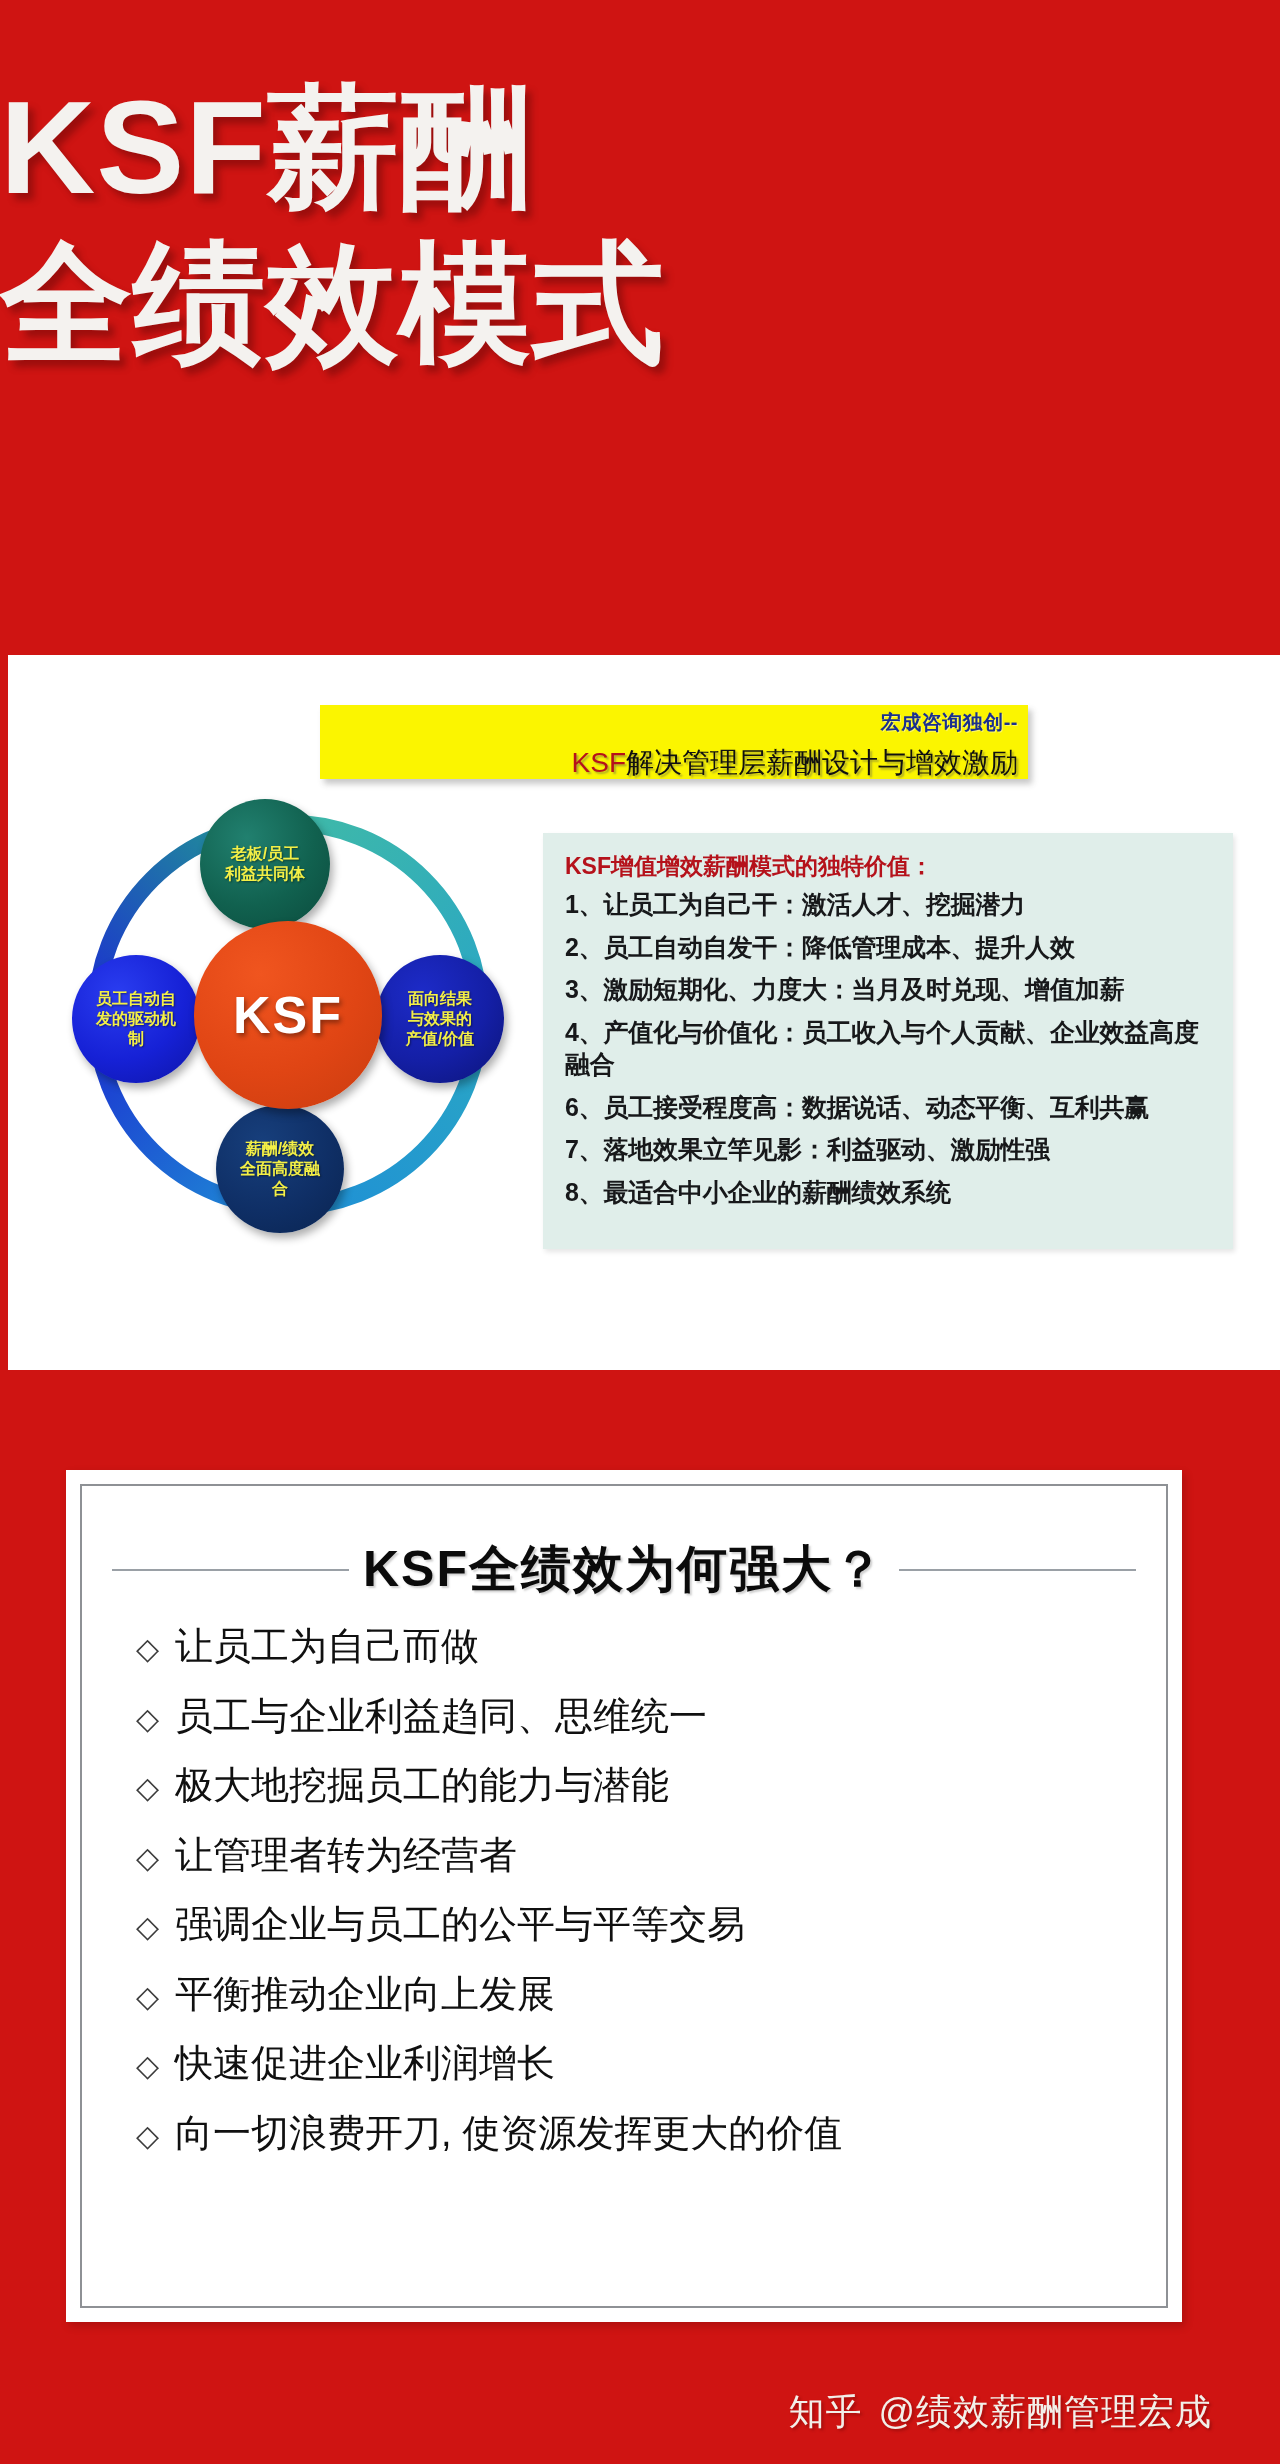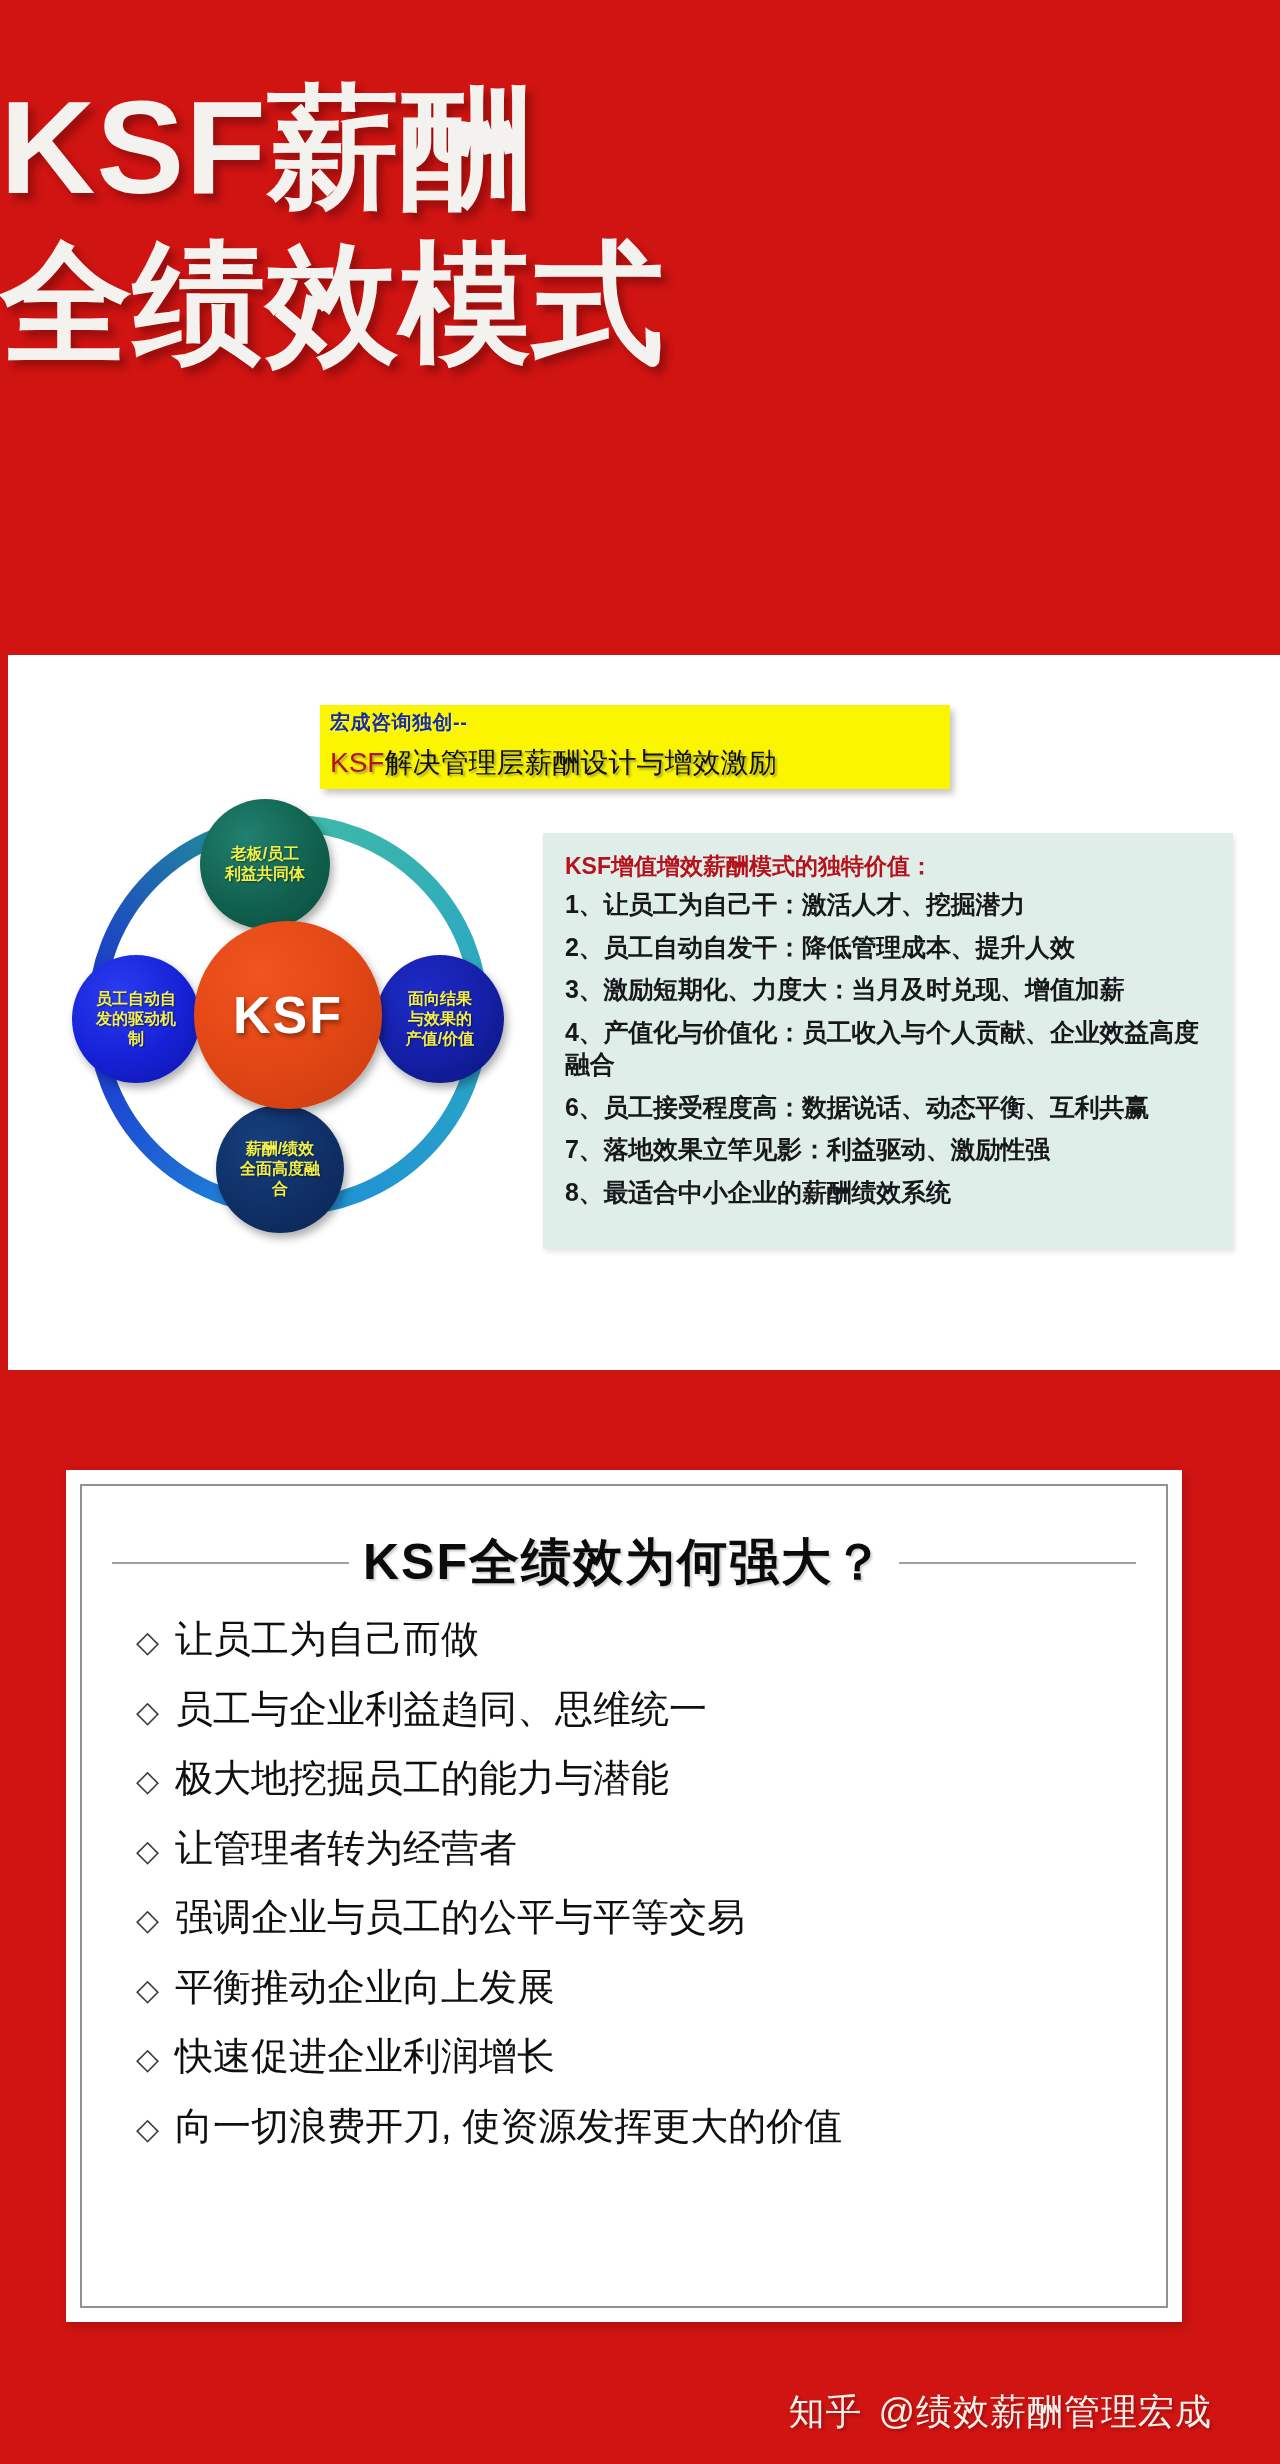--- a/index.html
+++ b/index.html
@@ -60,25 +60,25 @@
     left: 0; top: 0;
     width: 1272px;
     height: 715px;
   }
 
   
   .banner {
     position: absolute;
     left: 312px;
     top: 50px;
-    width: 630px;
+    width: 708px;
     background: #fbf500;
-    padding: 6px 10px 10px 10px;
+    padding: 6px 10px 0 10px;
     box-sizing: border-box;
-    text-align: left;
+    text-align: right;
     box-shadow: 4px 5px 6px rgba(60,60,60,0.28);
   }
   .banner-sub {
     font-size: 20px;
     font-weight: bold;
     color: #1a2f8f;
     letter-spacing: 0.5px;
     line-height: 1.1;
     text-shadow: 1px 1px 0 rgba(255,255,255,0.4);
   }
@@ -209,21 +209,21 @@
     left: 14px; top: 14px;
     right: 14px; bottom: 14px;
     border: 2px solid #8e9195;
     box-sizing: border-box;
     padding: 26px 30px 20px 30px;
   }
   .card-title-row {
     display: flex;
     align-items: center;
     gap: 14px;
-    margin-top: 17px;
+    margin-top: 24px;
     margin-bottom: 18px;
   }
   .title-rule {
     flex: 1 1 auto;
     height: 2px;
     background: #9aa0a6;
   }
   .card-title {
     flex: 0 0 auto;
     font-size: 50px;

